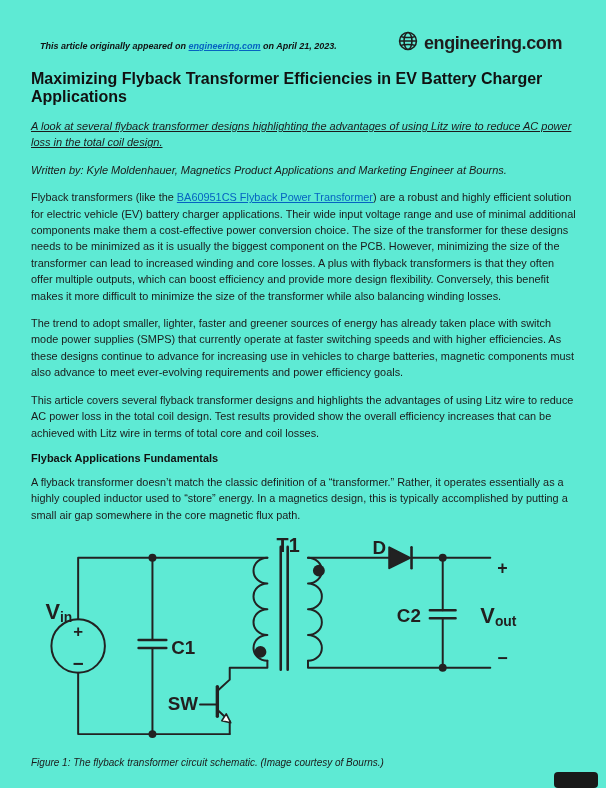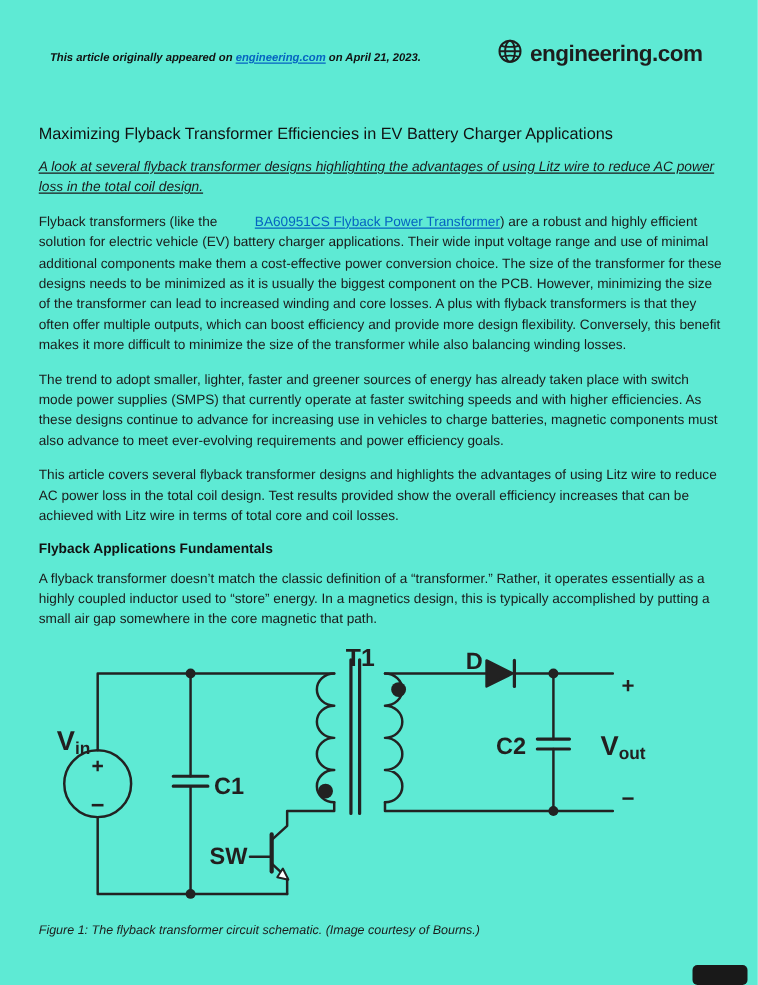--- a/index.html
+++ b/index.html
@@ -8,25 +8,25 @@
   .page { position:relative; width:606px; height:788px; background:#5eead4; overflow:hidden; }
 
   
   .header-note { position:absolute; left:40px; top:41px; font-size:9px; font-style:italic; font-weight:600; color:#111; }
   .header-note a { color:#0563c1; text-decoration:underline; }
   .logo { position:absolute; right:44px; top:30px; display:flex; align-items:center; gap:5px; }
   .logo-text { font-size:18px; font-weight:bold; letter-spacing:-0.4px; color:#1d1d1d; }
 
   
   .content { position:absolute; left:31px; top:70px; width:547px; }
-  h1.title { font-size:13px; font-weight:normal; margin-bottom:12px; color:#111;margin-top:29px; }
+  h1.title { font-size:16px; font-weight:bold; margin-bottom:12px; color:#111; }
   .subtitle { font-size:11px; font-style:italic; line-height:16.4px; margin-bottom:11px;text-decoration:underline; }
   .byline { font-size:11px; font-style:italic; line-height:16.4px; margin-bottom:11px; }
   p.body { font-size:10.9px; line-height:16.4px; margin-bottom:11px; }
-  p.body a { color:#0563c1; text-decoration:underline;margin-left:27px; }
+  p.body a { color:#0563c1; text-decoration:underline; }
   h2.sub { font-size:11px; font-weight:bold; margin:4px 0 10px 0; color:#111; }
 
   
   .figure { margin:4px 0 2px 6px; }
   .figure svg text { font-family:"Liberation Sans", sans-serif; font-weight:600; fill:#221f1f; }
   .caption { font-size:10px; font-style:italic; line-height:15px; margin-top:4px; }
 
   .bottom-marker { position:absolute; left:554px; top:772px; width:44px; height:16px; background:#191919; border-radius:4px; }
 </style>
 </head>
@@ -47,29 +47,30 @@
           <path d="M2.8,12 H21.2 M4.4,7 C6.6,8.6 17.4,8.6 19.6,7 M4.4,17 C6.6,15.4 17.4,15.4 19.6,17"></path>
         </g>
       </svg>
     </span>
     <span class="logo-text">engineering.com</span>
   </div>
 
   <div class="content">
     <h1 class="title">Maximizing Flyback Transformer Efficiencies in EV Battery Charger Applications</h1>
     <p class="subtitle">A look at several flyback transformer designs highlighting the advantages of using Litz wire to reduce AC power loss in the total coil design.</p>
+    <p class="byline">Written by: Kyle Moldenhauer, Magnetics Product Applications and Marketing Engineer at Bourns.</p>
 
     <p class="body"><span>Flyback transformers (like the </span><a href="#">BA60951CS Flyback Power Transformer</a><span>) are a robust and highly efficient solution for electric vehicle (EV) battery charger applications. Their wide input voltage range and use of minimal additional components make them a cost-effective power conversion choice. The size of the transformer for these designs needs to be minimized as it is usually the biggest component on the PCB. However, minimizing the size of the transformer can lead to increased winding and core losses. A plus with flyback transformers is that they often offer multiple outputs, which can boost efficiency and provide more design flexibility. Conversely, this benefit makes it more difficult to minimize the size of the transformer while also balancing winding losses.</span></p>
 
     <p class="body">The trend to adopt smaller, lighter, faster and greener sources of energy has already taken place with switch mode power supplies (SMPS) that currently operate at faster switching speeds and with higher efficiencies. As these designs continue to advance for increasing use in vehicles to charge batteries, magnetic components must also advance to meet ever-evolving requirements and power efficiency goals.</p>
     <p class="body">This article covers several flyback transformer designs and highlights the advantages of using Litz wire to reduce AC power loss in the total coil design. Test results provided show the overall efficiency increases that can be achieved with Litz wire in terms of total core and coil losses.</p>
 
     <h2 class="sub">Flyback Applications Fundamentals</h2>
 
-    <p class="body">A flyback transformer doesn’t match the classic definition of a “transformer.”  Rather, it operates essentially as a highly coupled inductor used to “store” energy.  In a magnetics design, this is typically accomplished by putting a small air gap somewhere in the core magnetic that path.</p>
+    <p class="body">A flyback transformer doesn’t match the classic definition of a “transformer.”  Rather, it operates essentially as a highly coupled inductor used to “store” energy.  In a magnetics design, this is typically accomplished by putting a small air gap somewhere in the core magnetic flux path.</p>
 
     <div class="figure">
       <svg width="540" height="213" viewBox="0 0 540 215">
         <g fill="none" stroke="#222" stroke-width="2" stroke-linecap="round" stroke-linejoin="round">
 
           <circle cx="39" cy="113" r="27"></circle>
 
           <path d="M39,86 L39,24 L230,24"></path>
           <path d="M39,140 L39,202 L192,202"></path>
 

